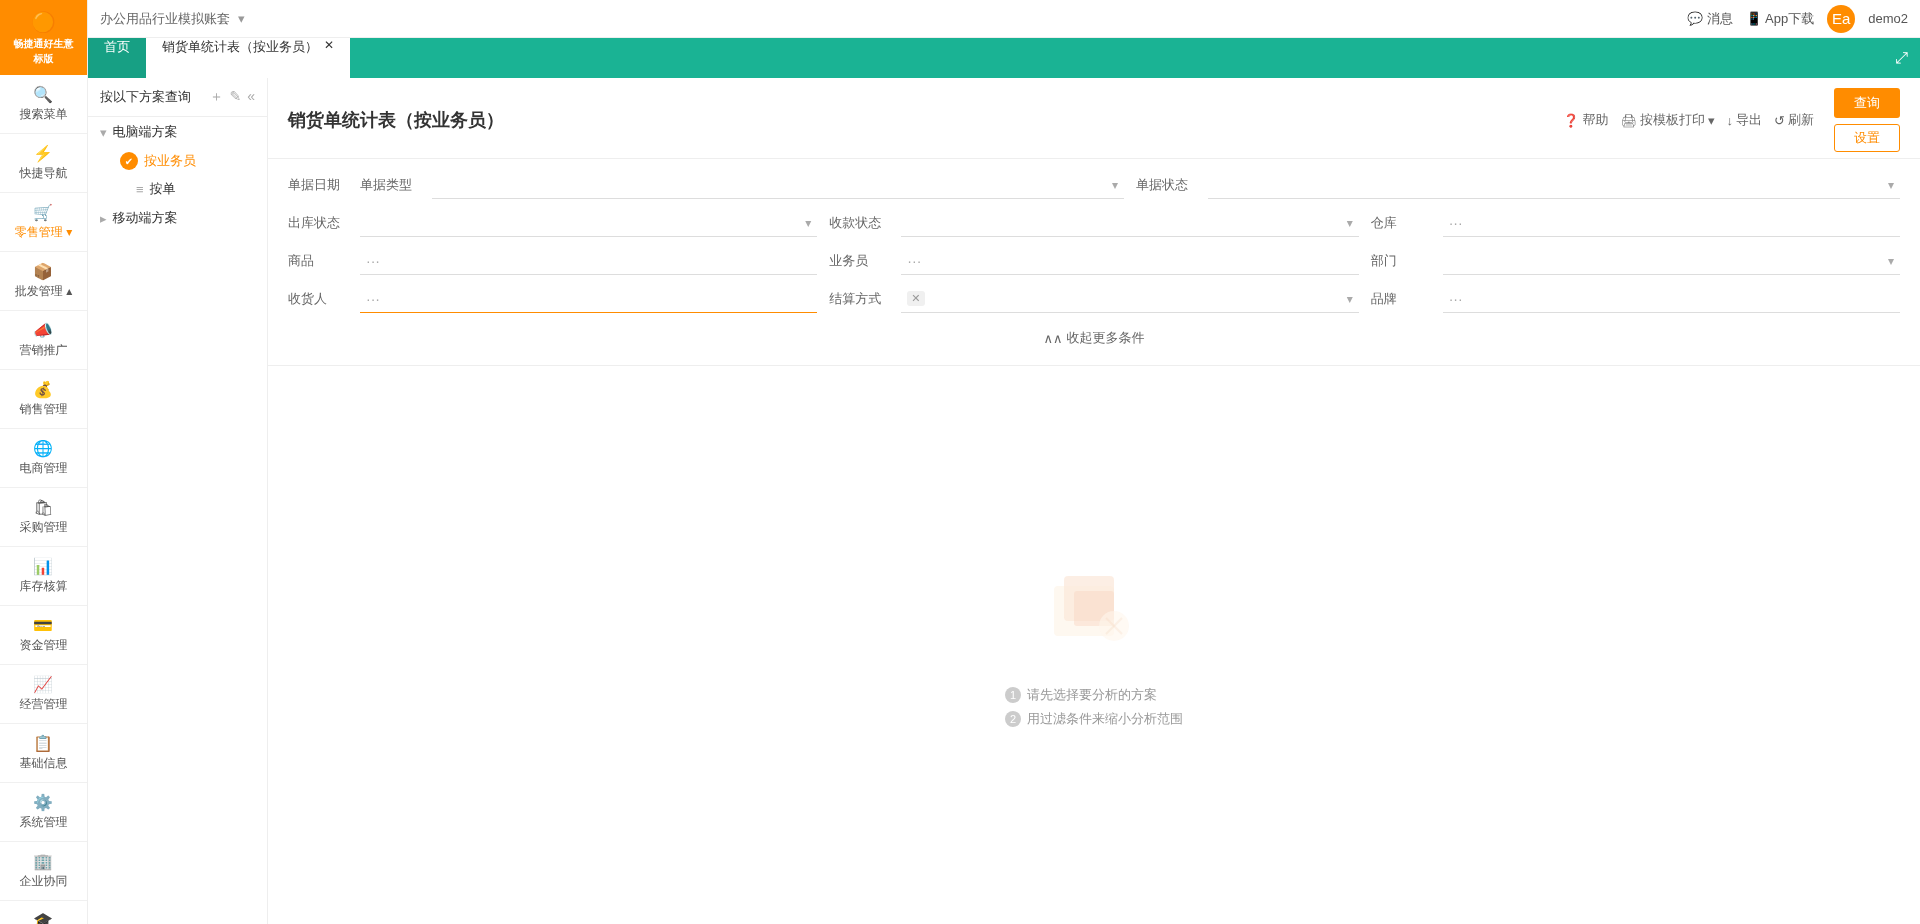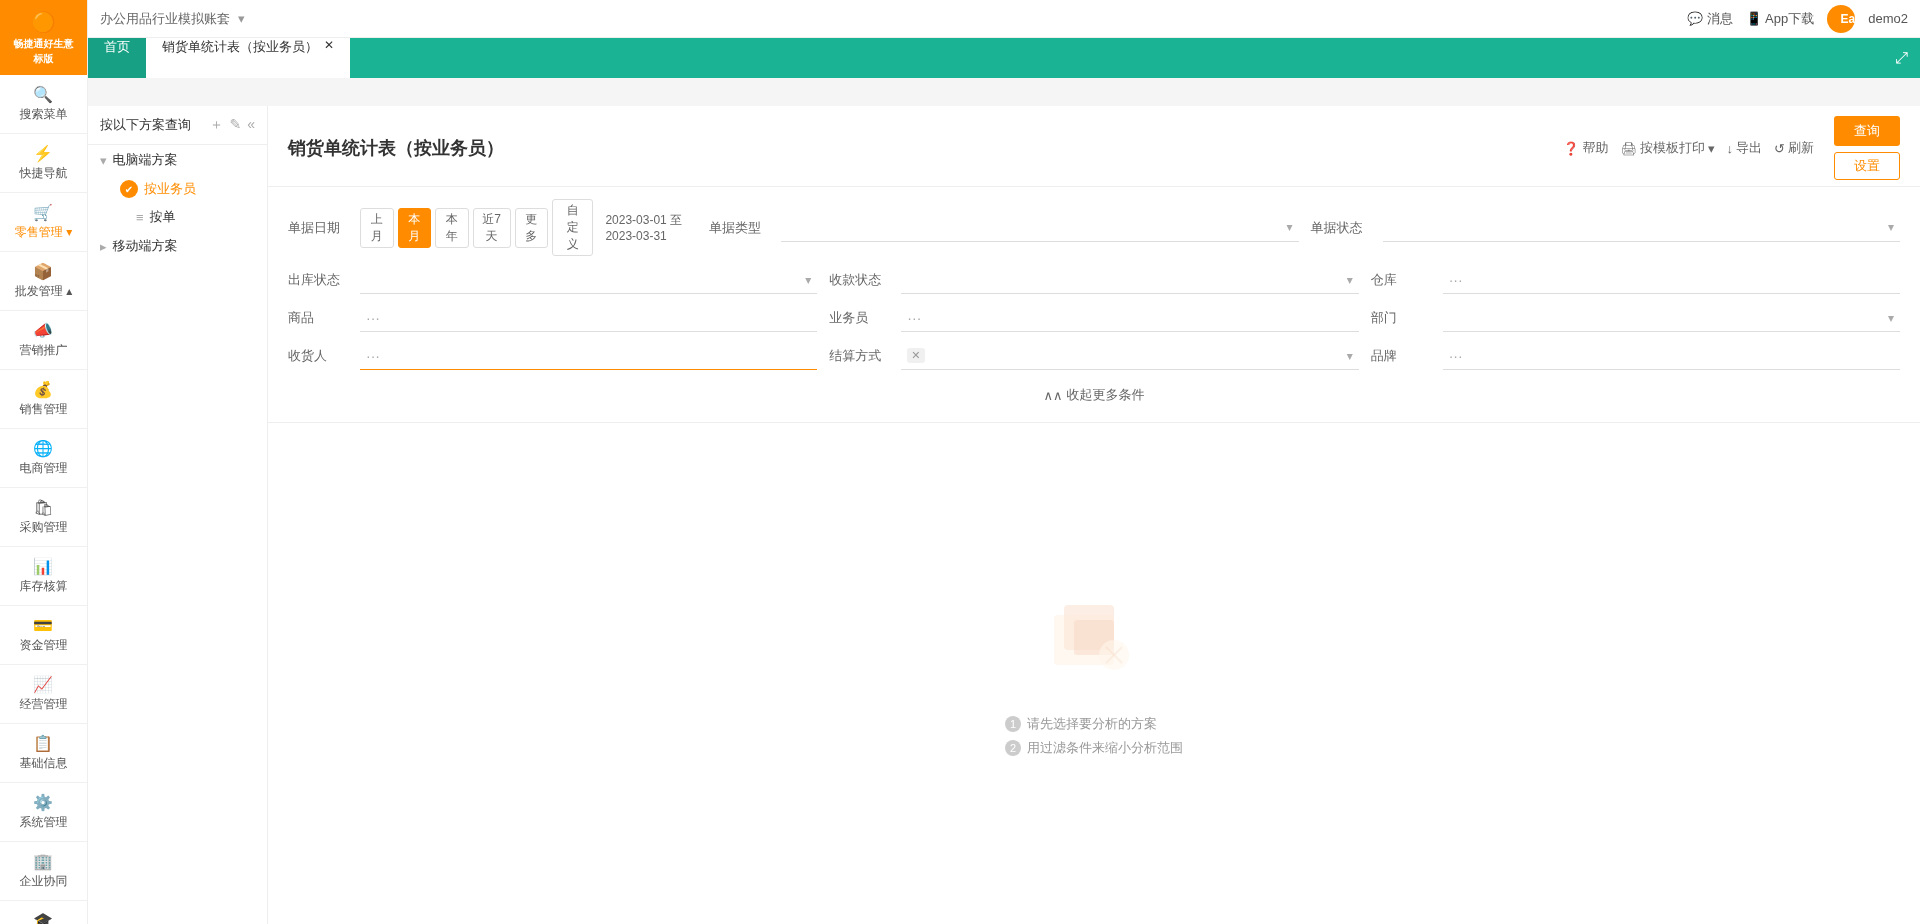--- a/index.html
+++ b/index.html
@@ -74,22 +74,22 @@
       align-items: center;
       gap: 13px;
       font-size: 13px;
       color: #555;
     }
     .avatar {
       width: 28px; height: 28px;
       border-radius: 50%;
       background: #ff8c00;
       color: #fff;
-      display: flex; align-items: center; justify-content: flex-end;
-      font-size: 12px; font-weight: bold;
+      display: flex; align-items: center; justify-content: center;
+      font-size: 15px; font-weight: normal;
     }
 
     
     #tab-bar {
       background: #1ab394;
       display: flex;
       align-items: center;
       height: 40px;
       flex-shrink: 0;
     }
@@ -112,21 +112,20 @@
       font-size: 16px;
       cursor: pointer;
     }
 
     
     #content {
       flex: 1;
       display: flex;
       overflow: hidden;
       background: #7dd3fc;
-      margin-top: 28px;
     }
 
     
     #left-panel {
       width: 180px;
       background: #fff;
       border-right: 1px solid #eee;
       display: flex;
       flex-direction: column;
       flex-shrink: 0;
@@ -502,29 +501,20 @@
             <button class="btn-query">查询</button>
             <button class="btn-setting">设置</button>
           </div>
         </div>
       </div>
 
       <div id="filter-area">
 
         <div class="filter-row">
           <span class="filter-label">单据日期</span>
-          <div class="date-filters">
-            <button class="date-btn">上月</button>
-            <button class="date-btn active">本月</button>
-            <button class="date-btn">本年</button>
-            <button class="date-btn">近7天</button>
-            <button class="date-btn">更多</button>
-            <button class="date-btn">自定义</button>
-            <span class="date-range">2023-03-01 至 2023-03-31</span>
-          </div>
           <span class="filter-label">单据类型</span>
           <div class="filter-control with-icon" style="flex:1.5;">
             <span></span>
             <span class="filter-dropdown-icon">▾</span>
           </div>
           <span class="filter-label">单据状态</span>
           <div class="filter-control with-icon" style="flex:1.5;">
             <span></span>
             <span class="filter-dropdown-icon">▾</span>
           </div>

